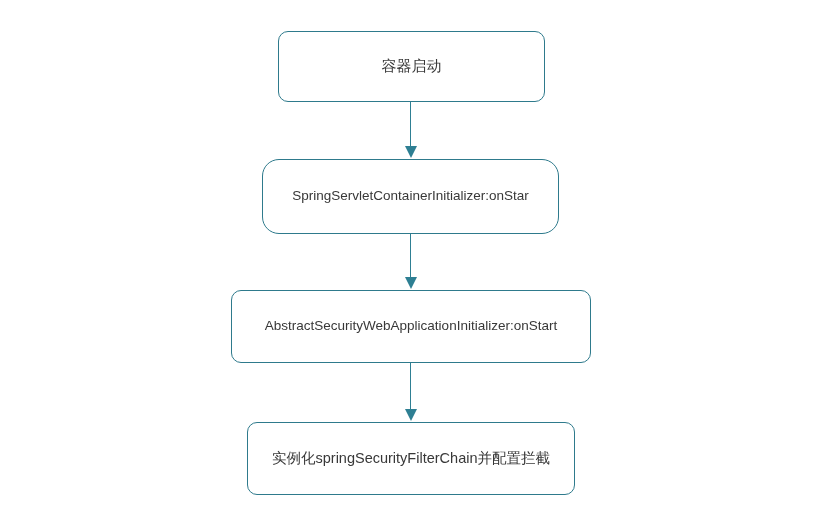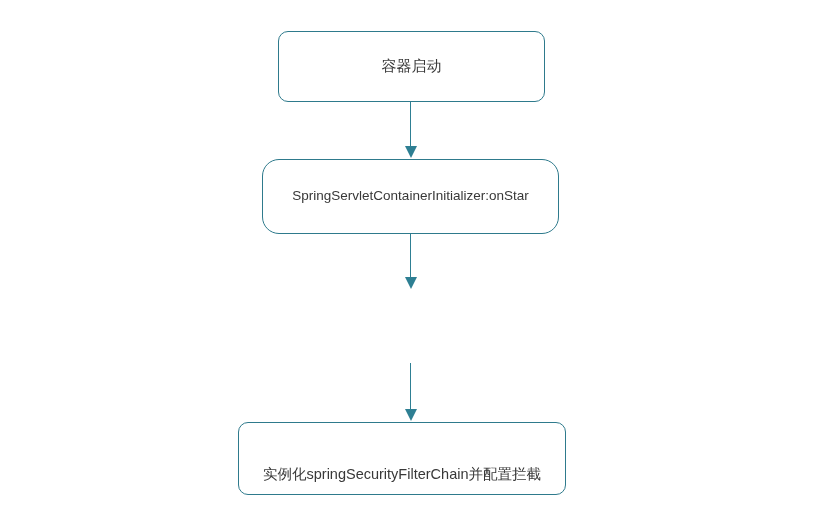--- a/index.html
+++ b/index.html
@@ -19,27 +19,27 @@
     position: absolute;
     box-sizing: border-box;
     border: 1.3px solid var(--node-border, #2e7a8c);
     border-radius: 10px;
     background: #ffffff;
     display: flex;
     align-items: center;
     justify-content: center;
     text-align: center;
     color: var(--text, #383838);
-    padding: 11px 10px;
+    padding: 20px 10px;
     line-height: 1.25;
   }
   #node-1 { left: 278px; top: 31px;  width: 267px; height: 71px; font-size: 15px; }
   #node-2 { left: 262px; top: 159px; width: 297px; height: 75px; font-size: 13.5px; border-radius: 17px; }
   #node-3 { left: 231px; top: 290px; width: 360px; height: 73px; font-size: 13.5px; }
-  #node-4 { left: 238px; top: 422px; width: 328px; height: 73px; font-size: 14.5px; align-items: flex-end; }
+  #node-4 { left: 247px; top: 422px; width: 328px; height: 73px; font-size: 14.5px; }
 
   .arrow {
     position: absolute;
     width: 13px;
     display: flex;
     flex-direction: column;
     align-items: center;
   }
   .arrow .shaft {
     width: 1.5px;
@@ -73,20 +73,23 @@
 
   <div class="node" id="node-2">
     <span>SpringServletContainerInitializer:onStar</span>
   </div>
 
   <div class="arrow" id="arrow-2">
     <div class="shaft"></div>
     <div class="head"></div>
   </div>
 
+  <div class="node" id="node-3">
+    <span>AbstractSecurityWebApplicationInitializer:onStart</span>
+  </div>
 
   <div class="arrow" id="arrow-3">
     <div class="shaft"></div>
     <div class="head"></div>
   </div>
 
   <div class="node" id="node-4">
     <span>实例化springSecurityFilterChain并配置拦截</span>
   </div>
 

